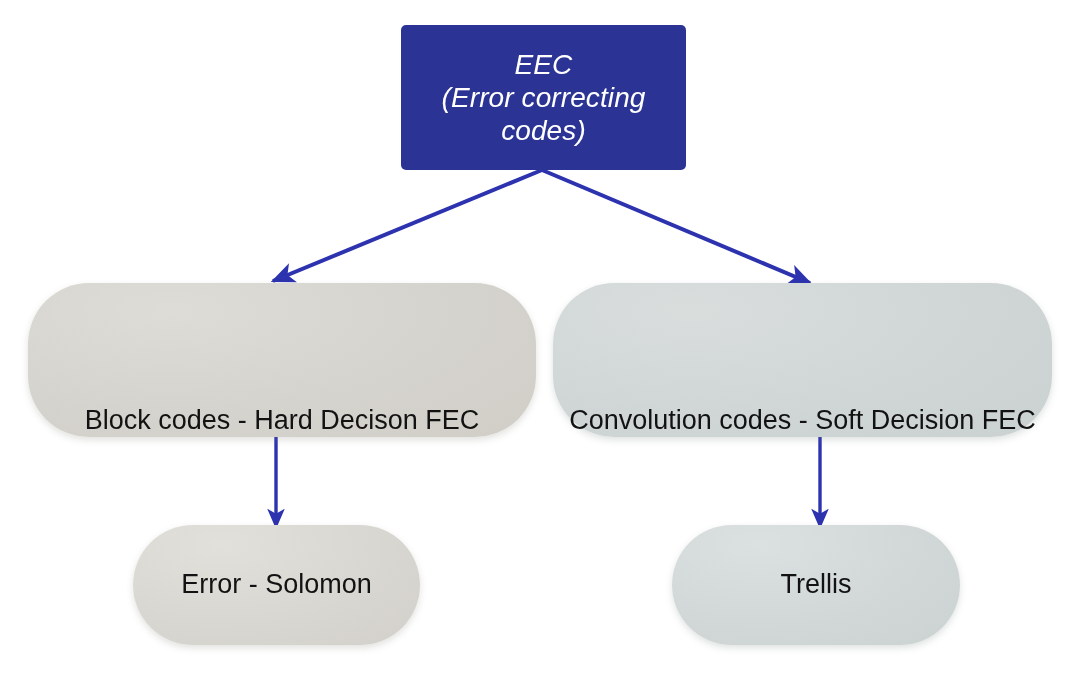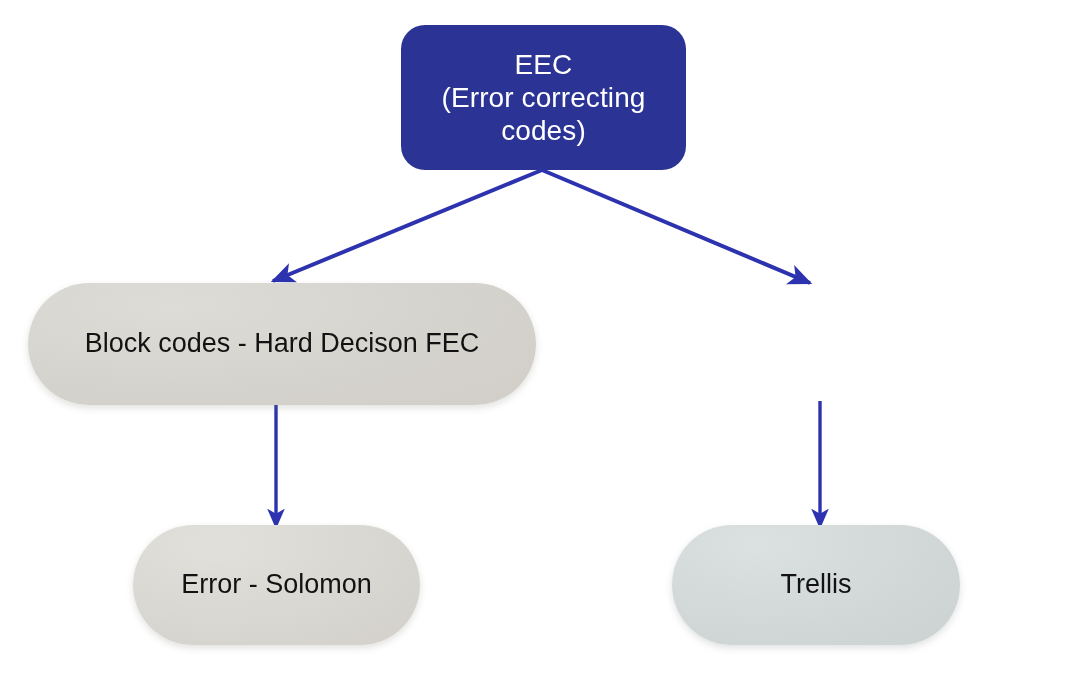--- a/index.html
+++ b/index.html
@@ -43,33 +43,35 @@
     display: block;
     white-space: pre-line;
   }
 
   
   .node-root {
     left: 401px;
     top: 25px;
     width: 285px;
     height: 145px;
-    border-radius: 24px;
+    border-radius: 5px;
     background: #2B3494;
     color: #ffffff;
     font-size: 28px;
     letter-spacing: 0.1px;
+    font-style: italic;
   }
 
   
   .node-branch {
-    height: 122px;
+    height: 154px;
     border-radius: 61px;
     font-size: 27px;
     color: #121212;
+    align-items: flex-end;
   }
   .node-branch-left {
     left: 28px;
     top: 283px;
     width: 508px;
     background:
       radial-gradient(125% 150% at 28% 18%, #dedcd6 0%, #d5d3cd 45%, #cecbc4 100%);
     box-shadow: 0 3px 7px rgba(120,118,110,0.22);
   }
   .node-branch-right {
@@ -131,20 +133,23 @@
 
   <div class="node node-root">
     <span class="node-label">EEC
 (Error correcting codes)</span>
   </div>
 
   <div class="node node-branch node-branch-left">
     <span class="node-label">Block codes - Hard Decison FEC</span>
   </div>
 
+  <div class="node node-branch node-branch-right">
+    <span class="node-label">Convolution codes - Soft Decision FEC</span>
+  </div>
 
   <div class="node node-leaf node-leaf-left">
     <span class="node-label">Error - Solomon</span>
   </div>
 
   <div class="node node-leaf node-leaf-right">
     <span class="node-label">Trellis</span>
   </div>
 
 </div>

